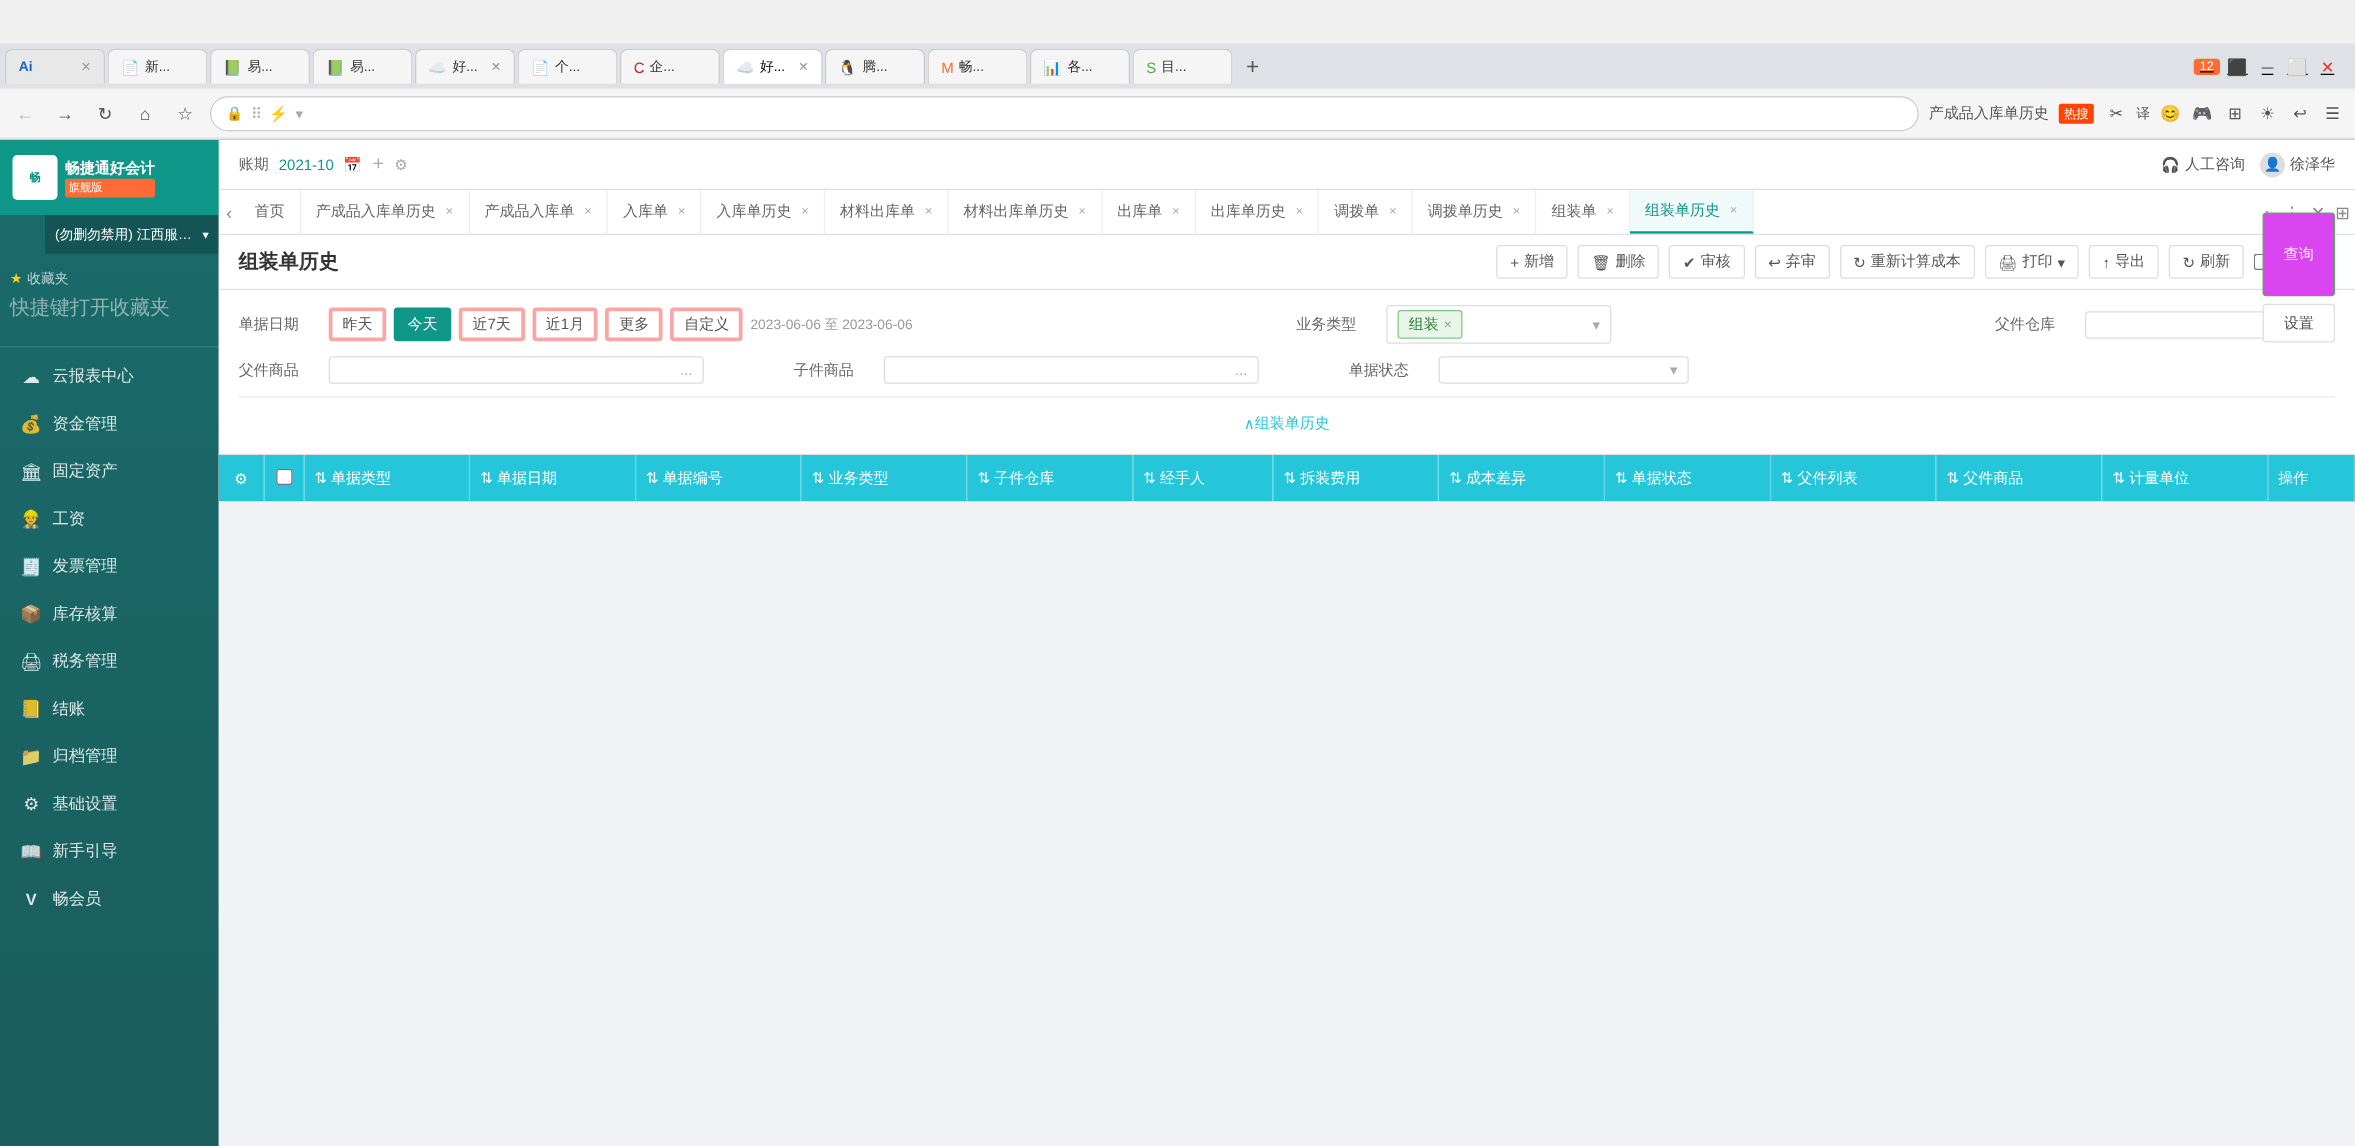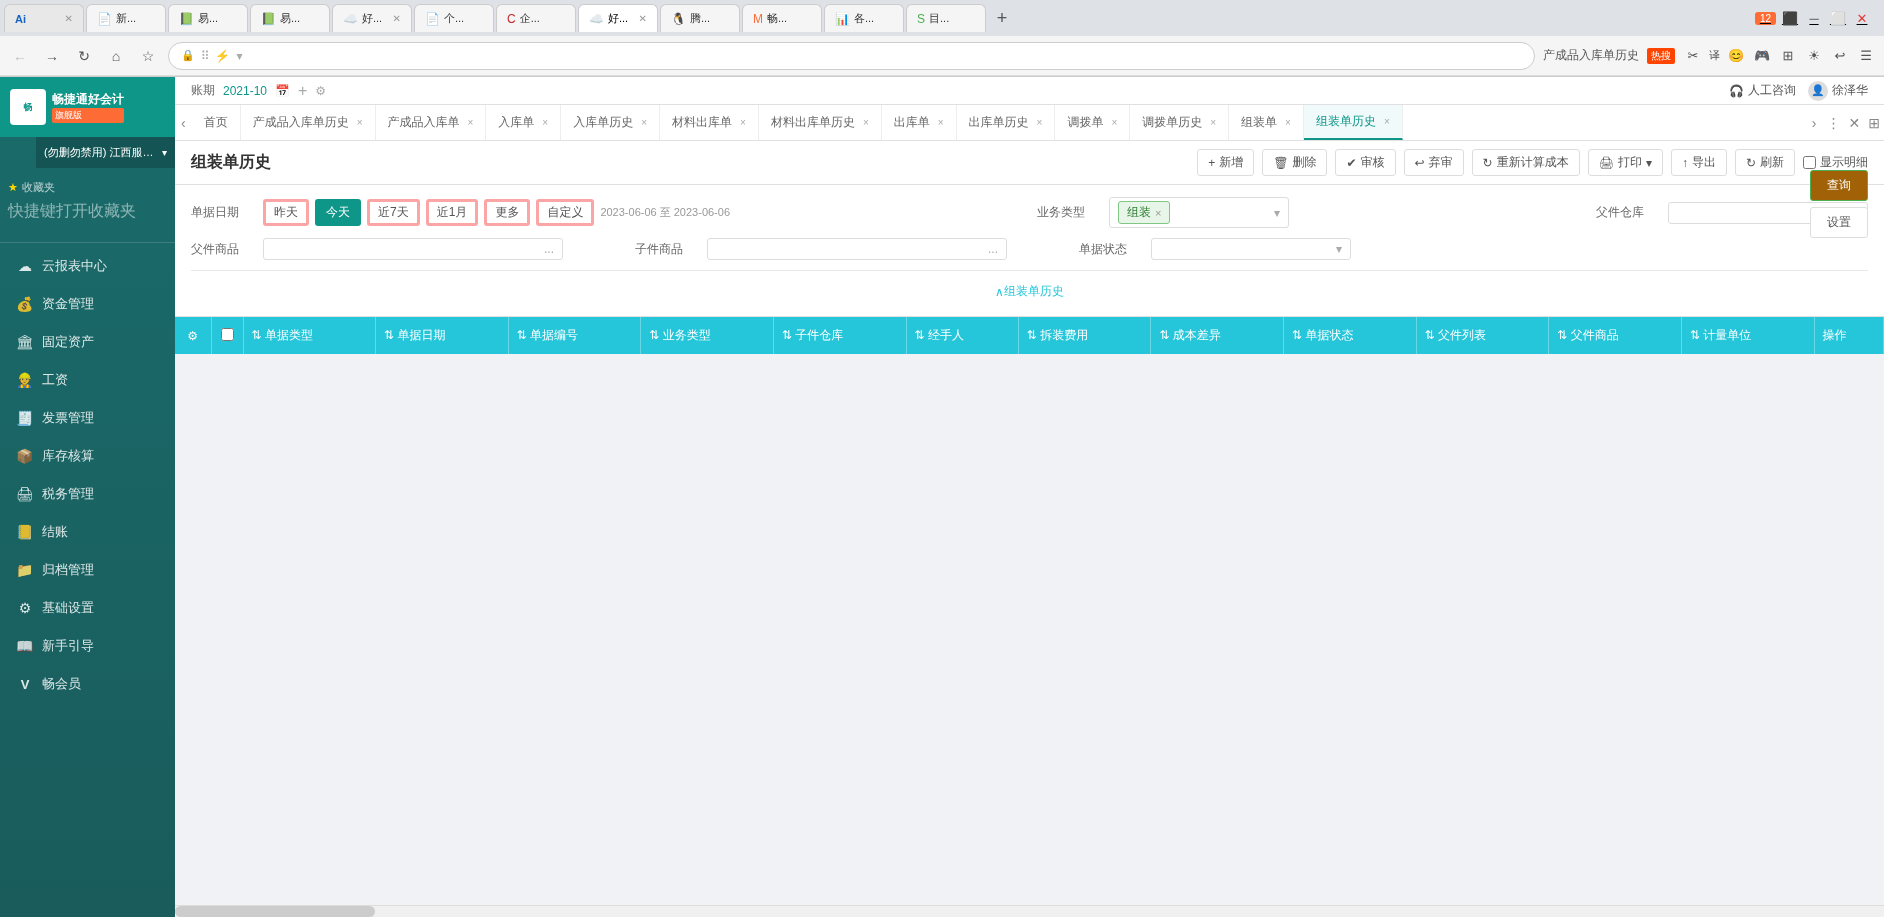--- a/index.html
+++ b/index.html
@@ -1,20 +1,20 @@
 <!DOCTYPE html>
 <html><head>
   <meta charset="utf-8">
   <style>
     * { box-sizing: border-box; margin: 0; padding: 0; }
     body { font-family: 'Microsoft YaHei', Arial, sans-serif; font-size: 12px; background: #f0f0f0; overflow: hidden; }
 
     
     .browser-chrome { background: #e8e8e8; border-bottom: 1px solid #ccc; }
-    .tab-bar { display: flex; align-items: center; height: 36px; background: #dee1e6; padding: 0 4px; gap: 2px; }
+    .tab-bar { display: flex; align-items: center; height: 36px; background: #dee1e6; padding: 0 4px; gap: 2px; margin-top: 35px; }
     .tab { display: flex; align-items: center; height: 28px; padding: 0 10px; background: #f5f5f5; border-radius: 6px 6px 0 0; font-size: 11px; color: #333; gap: 4px; min-width: 80px; max-width: 140px; border: 1px solid #ccc; border-bottom: none; }
     .tab.active { background: #fff; color: #000; }
     .tab-close { font-size: 10px; color: #999; cursor: pointer; margin-left: auto; }
 
     .nav-bar { display: flex; align-items: center; height: 40px; background: #f5f5f5; padding: 0 8px; gap: 8px; border-bottom: 1px solid #ddd; }
     .nav-btn { width: 24px; height: 24px; border: none; background: none; cursor: pointer; font-size: 14px; color: #555; display: flex; align-items: center; justify-content: center; }
     .nav-btn:disabled { color: #bbb; cursor: default; }
     .url-bar { flex: 1; height: 28px; border: 1px solid #ccc; border-radius: 14px; padding: 0 12px; font-size: 12px; background: #fff; color: #333; display: flex; align-items: center; gap: 6px; }
     .url-bar-lock { color: #2e7d32; font-size: 11px; }
     .url-text { flex: 1; font-size: 12px; color: #333; overflow: hidden; text-overflow: ellipsis; white-space: nowrap; }
@@ -86,21 +86,21 @@
     
     .toolbar-icons { display: flex; align-items: center; gap: 6px; }
     .toolbar-icon { width: 20px; height: 20px; display: flex; align-items: center; justify-content: center; font-size: 13px; color: #555; cursor: pointer; }
     .tab-new-btn { width: 28px; height: 28px; display: flex; align-items: center; justify-content: center; font-size: 18px; color: #555; cursor: pointer; flex-shrink: 0; }
 
     .sidebar-divider { height: 1px; background: rgba(255,255,255,0.15); margin: 4px 0; }
 
     .collapse-area { border-top: 1px solid #e8e8e8; padding-top: 8px; margin-top: 4px; }
     .collapse-trigger { display: flex; align-items: center; justify-content: center; padding: 4px; color: #26c6da; font-size: 12px; cursor: pointer; }
 
-    .top-bar { display: flex; align-items: center; justify-content: space-between; background: #fff; padding: 4px 16px; height: 28px; border-bottom: 1px solid #e0e0e0; flex-shrink: 0; }
+    .top-bar { display: flex; align-items: center; justify-content: space-between; background: #fff; padding: 4px 16px; height: 40px; border-bottom: 1px solid #e0e0e0; flex-shrink: 0; }
     .top-bar-left { display: flex; align-items: center; gap: 8px; }
     .top-bar-right { display: flex; align-items: center; gap: 12px; color: #555; font-size: 12px; }
     .user-name { display: flex; align-items: center; gap: 4px; cursor: pointer; }
     .service-btn { display: flex; align-items: center; gap: 4px; cursor: pointer; }
 
     
     .tabs-nav { display: flex; align-items: center; background: #fff; border-bottom: 1px solid #e0e0e0; }
     .tabs-scroll { flex: 1; overflow: hidden; display: flex; }
     .tabs-arrow { padding: 0 6px; cursor: pointer; color: #888; font-size: 14px; display: flex; align-items: center; border: none; background: none; }
     .tab-action { padding: 0 4px; color: #888; display: flex; align-items: center; cursor: pointer; font-size: 14px; }
@@ -460,21 +460,21 @@
 
 
       <div class="collapse-area">
         <div class="collapse-trigger">
           <span>∧</span>
           <span>组装单历史</span>
         </div>
       </div>
 
       <div style="position:absolute;right:16px;top:170px;display:flex;flex-direction:column;gap:6px;">
-        <button class="btn btn-primary" style="background:#a16207;color:#fff;border-color:#4caf50;padding:6px 16px;text-align:right;">查询</button>
+        <button class="btn btn-primary" style="background:#d946ef;color:#fff;border-color:#4caf50;padding:24px 16px;text-align:right;">查询</button>
         <button class="btn" style="padding:6px 16px;background:#fff;border:1px solid #ddd;">设置</button>
       </div>
     </div>
 
     <div class="table-area" style="position:relative;">
       <table class="data-table">
         <thead class="table-header">
           <tr>
             <th class="th-settings">⚙</th>
             <th style="width:32px;text-align:center;"><input type="checkbox" style=""></th>

